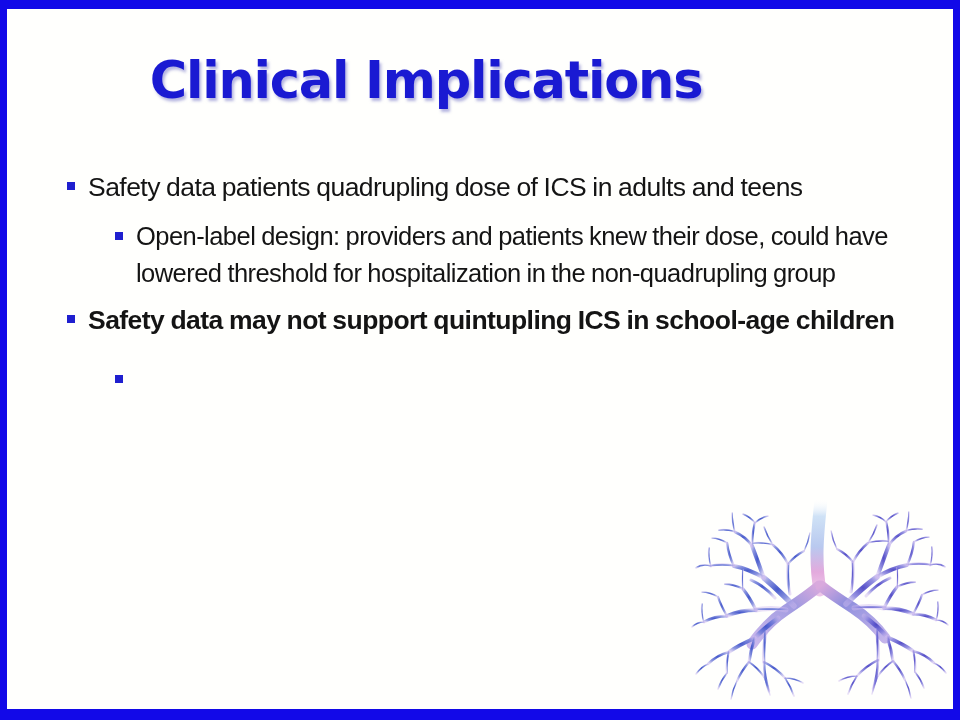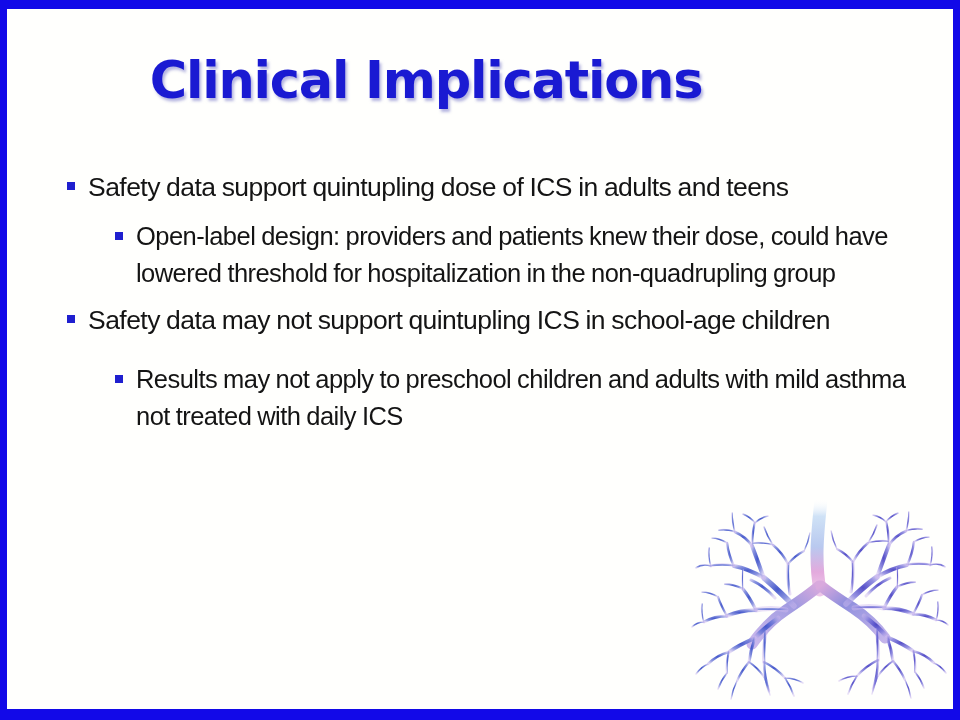--- a/index.html
+++ b/index.html
@@ -86,21 +86,21 @@
   .level1 .marker { left: 9px; }
 
   
   .level2 {
     padding-left: 78px;
     font-size: 25.5px;
     line-height: 37px;
   }
   .level2 .marker { left: 57px; }
 
-  .sp-top-lg { margin-top: 9px; }
+  .sp-top-lg { margin-top: 9px; font-weight: bold; }
   .sp-top-md { margin-top: 12px; }
   .sp-top-xl { margin-top: 22px; }
 
   
   .lungs {
     position: absolute;
     left: 690px;
     top: 498px;
     width: 268px;
     height: 212px;
@@ -118,36 +118,35 @@
   <div class="frame-edge frame-bottom"></div>
   <div class="frame-edge frame-left"></div>
   <div class="frame-edge frame-right"></div>
 
   <div class="title">Clinical Implications</div>
 
   <div class="body">
 
     <div class="bullet level1">
       <span class="marker"></span>
-      <span>Safety data support quintupling dose of ICS in adults and teens</span>
+      <span>Safety data patients quadrupling dose of ICS in adults and teens</span>
     </div>
 
     <div class="bullet level2 sp-top-md">
       <span class="marker"></span>
       <span>Open-label design: providers and patients knew their dose, could have lowered threshold for hospitalization in the non-quadrupling group</span>
     </div>
 
     <div class="bullet level1 sp-top-lg">
       <span class="marker"></span>
       <span>Safety data may not support quintupling ICS in school-age children</span>
     </div>
 
     <div class="bullet level2 sp-top-xl">
       <span class="marker"></span>
-      <span>Results may not apply to preschool children and adults with mild asthma not treated with daily ICS</span>
     </div>
 
   </div>
 
   <div class="lungs">
     <svg viewBox="0 0 268 212" xmlns="http://www.w3.org/2000/svg">
       <defs>
         <linearGradient id="tracheaGrad" x1="0" y1="0" x2="0" y2="1">
           <stop offset="0%" stop-color="#ffffff" stop-opacity="0.15"></stop>
           <stop offset="18%" stop-color="#cfe2f6"></stop>

